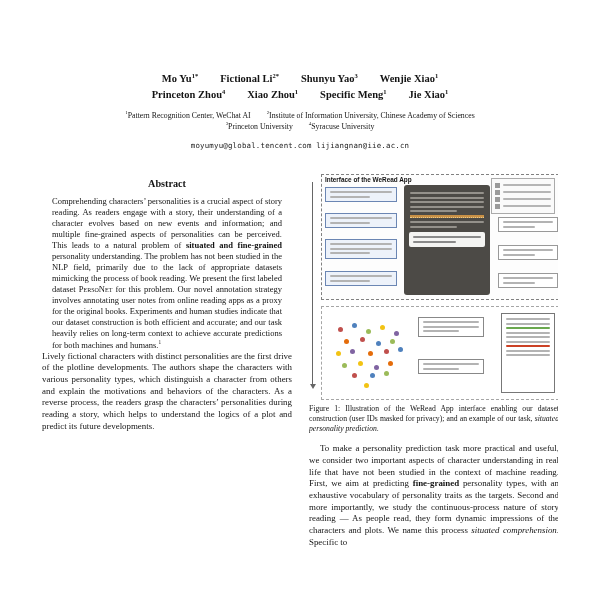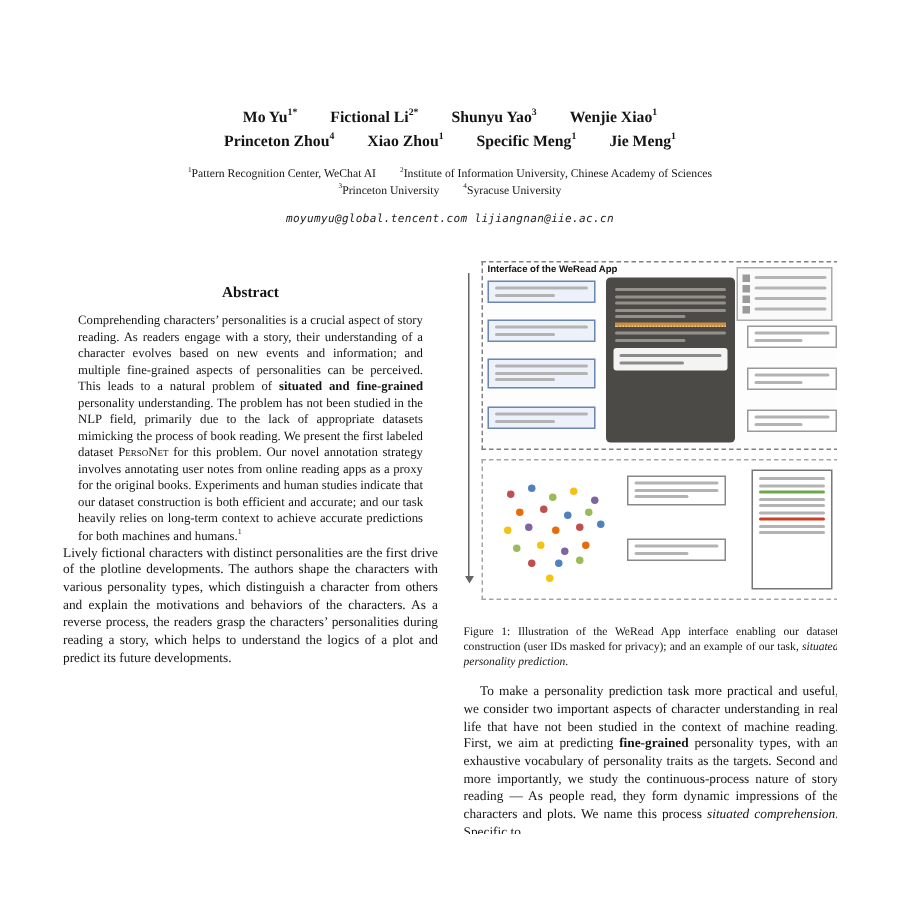--- a/index.html
+++ b/index.html
@@ -11,26 +11,26 @@
 
   .authors { margin-top:15px; font-weight:bold; font-size:10.5px; }
   .author-row { display:flex; justify-content:center; column-gap:22px; line-height:1.55; }
   .author { white-space:nowrap; }
   sup { font-size:62%; line-height:0; }
 
   .affils { margin-top:6px; font-size:7.8px; line-height:1.5; }
   .affil-row { display:flex; justify-content:center; column-gap:16px; }
   .affil { white-space:nowrap; }
 
-  .emails { margin-top:8px; text-align:center; font-family:"DejaVu Sans Mono", monospace; font-size:7.4px; letter-spacing:.2px; color:#222;font-style:italic; }
+  .emails { margin-top:8px; text-align:center; font-family:"DejaVu Sans Mono", monospace; font-size:7.4px; letter-spacing:.2px; color:#222; }
 
   .columns { display:flex; column-gap:17px; margin-top:24px; height:382px; overflow:hidden; }
   .col { width:250px; flex:0 0 250px; overflow:hidden; }
 
-  .abstract-heading { text-align:center; font-weight:bold; font-size:10.2px; margin:16px 0 7px; }
+  .abstract-heading { text-align:center; font-weight:bold; font-size:10.2px; margin:4px 0 7px; }
   .abstract-body { padding:0 10px; font-size:8.5px; line-height:1.3; text-align:justify; }
   .sc { font-variant:small-caps; }
 
   .section-heading { margin:11px 0 7px; font-size:10.6px; font-weight:bold; }
   .section-heading .num { margin-right:14px; }
   .body-text { font-size:8.9px; line-height:1.31; text-align:justify; }
   .indent { text-indent:11px; }
 
   
   .fig { position:relative; height:228px; font-family:"Liberation Sans", sans-serif; }
@@ -63,40 +63,40 @@
   .dot { position:absolute; width:5px; height:5px; border-radius:50%; }
   .task-box { position:absolute; width:66px; background:#ffffff; border:1px solid #888888; padding:1px 3px; }
   .tb1 { left:96px; top:10px; } .tb2 { left:96px; top:52px; }
   .trait-list { position:absolute; right:3px; top:6px; bottom:6px; width:54px; border:1px solid #777777; background:#ffffff; padding:2px 3px; }
   .trait-list .bar:nth-child(3) { background:#6aa84f; }
   .trait-list .bar:nth-child(7) { background:#cc4125; }
 
   .v-arrow { position:absolute; left:3px; top:8px; bottom:16px; width:1px; background:#666666; }
   .v-arrow::after { content:""; position:absolute; bottom:-6px; left:-2.5px; border:3px solid transparent; border-top:5px solid #666666; }
 
-  .caption { margin-top:14px; font-size:7.7px; line-height:1.32; text-align:justify; }
+  .caption { margin-top:2px; font-size:7.7px; line-height:1.32; text-align:justify; }
 </style>
 </head>
 <body>
 
 <div class="page">
 
 
   <div class="authors">
     <div class="author-row">
       <span class="author"><span>Mo Yu</span><sup>1*</sup></span>
       <span class="author"><span>Fictional Li</span><sup>2*</sup></span>
       <span class="author"><span>Shunyu Yao</span><sup>3</sup></span>
       <span class="author"><span>Wenjie Xiao</span><sup>1</sup></span>
     </div>
     <div class="author-row">
       <span class="author"><span>Princeton Zhou</span><sup>4</sup></span>
       <span class="author"><span>Xiao Zhou</span><sup>1</sup></span>
       <span class="author"><span>Specific Meng</span><sup>1</sup></span>
-      <span class="author"><span>Jie Meng</span><sup>1</sup></span>
+      <span class="author"><span>Jie Xiao</span><sup>1</sup></span>
     </div>
   </div>
 
   <div class="affils">
     <div class="affil-row">
       <span class="affil"><sup>1</sup><span>Pattern Recognition Center, WeChat AI</span></span>
       <span class="affil"><sup>2</sup><span>Institute of Information University, Chinese Academy of Sciences</span></span>
     </div>
     <div class="affil-row">
       <span class="affil"><sup>3</sup><span>Princeton University</span></span>

